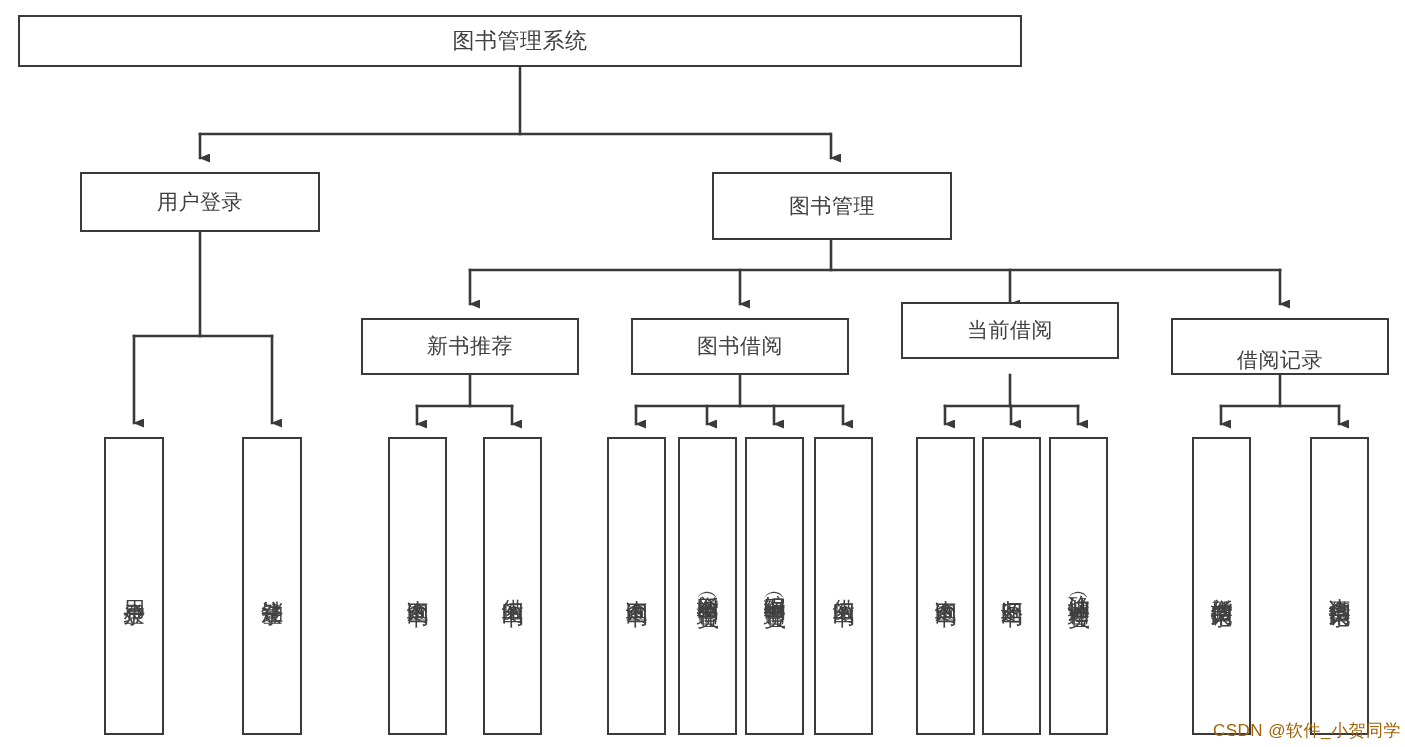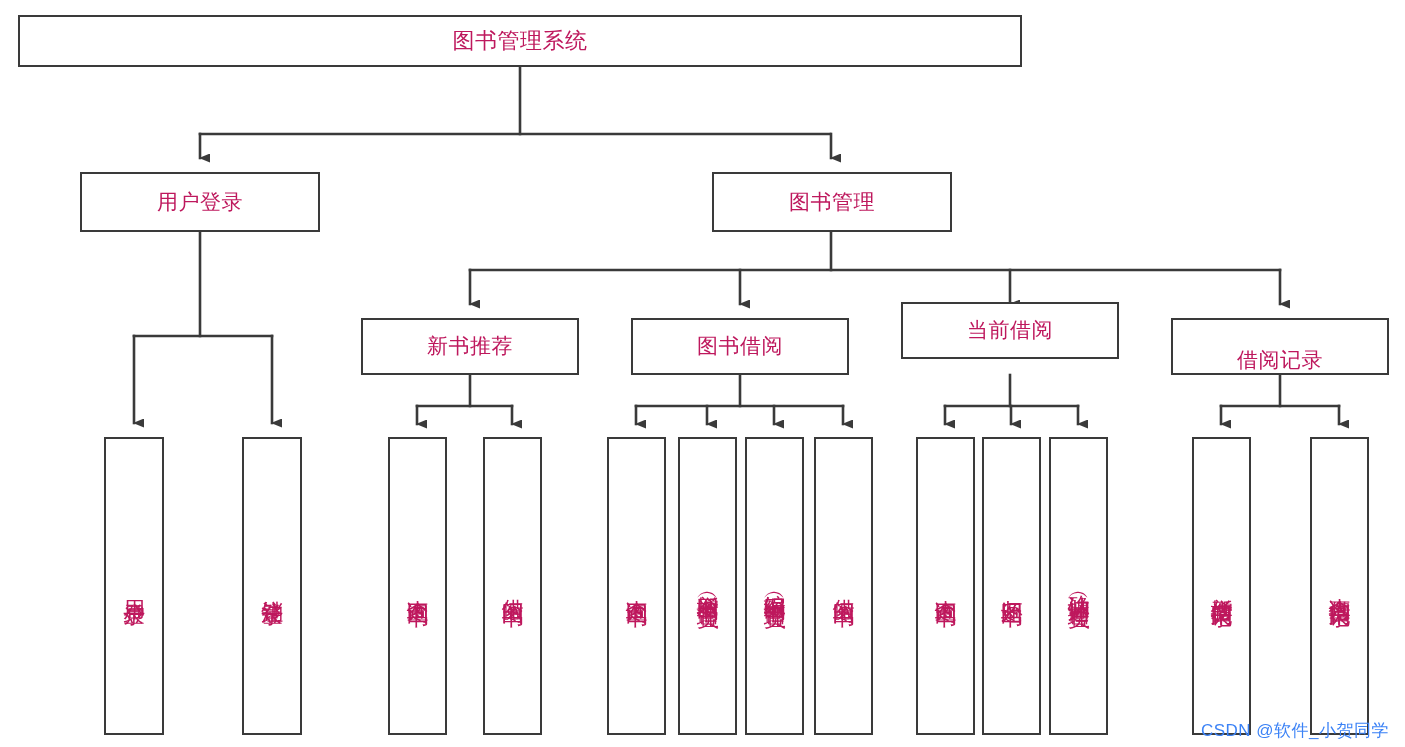--- a/index.html
+++ b/index.html
@@ -16,21 +16,21 @@
     position:absolute;
     box-sizing:border-box;
     background:#ffffff;
     border:2px solid #3a3a3a;
     display:flex;
     align-items:center;
     justify-content:center;
     text-align:center;
   }
   .node-label{
-    color:#be185d;
+    color:#404040;
     font-size:21px;
     line-height:1.25;
     letter-spacing:0.5px;
     white-space:nowrap;
   }
   .node-root .node-label{font-size:22px;}
   .node-leaf{
     align-items:center;
     justify-content:center;
     padding:4px 0;
@@ -41,23 +41,23 @@
     white-space:normal;
     font-size:22px;
     line-height:1.12;
     letter-spacing:2px;
     max-height:284px;
   }
   .node-leaf.tall .node-label{max-height:292px;}
 
   .watermark{
     position:absolute;
-    right:16px;
+    right:4px;
     bottom:5px;
-    color:#3b82f6;
+    color:#a16207;
     font-size:17px;
     letter-spacing:0.5px;
     white-space:nowrap;
     user-select:none;
   }
 </style>
 </head>
 <body>
 
 <div id="diagram-root">
@@ -112,21 +112,21 @@
     </g>
   </svg>
 
   <div class="node-box node-root" style="left:18px;top:15px;width:1004px;height:52px;">
     <span class="node-label">图书管理系统</span>
   </div>
 
   <div class="node-box" style="left:80px;top:172px;width:240px;height:60px;">
     <span class="node-label">用户登录</span>
   </div>
-  <div class="node-box" style="left:712px;top:172px;width:240px;height:60px;">
+  <div class="node-box" style="left:712px;top:172px;width:240px;height:68px;">
     <span class="node-label">图书管理</span>
   </div>
 
   <div class="node-box" style="left:361px;top:318px;width:218px;height:57px;">
     <span class="node-label">新书推荐</span>
   </div>
   <div class="node-box" style="left:631px;top:318px;width:218px;height:57px;">
     <span class="node-label">图书借阅</span>
   </div>
   <div class="node-box" style="left:901px;top:302px;width:218px;height:57px;">

